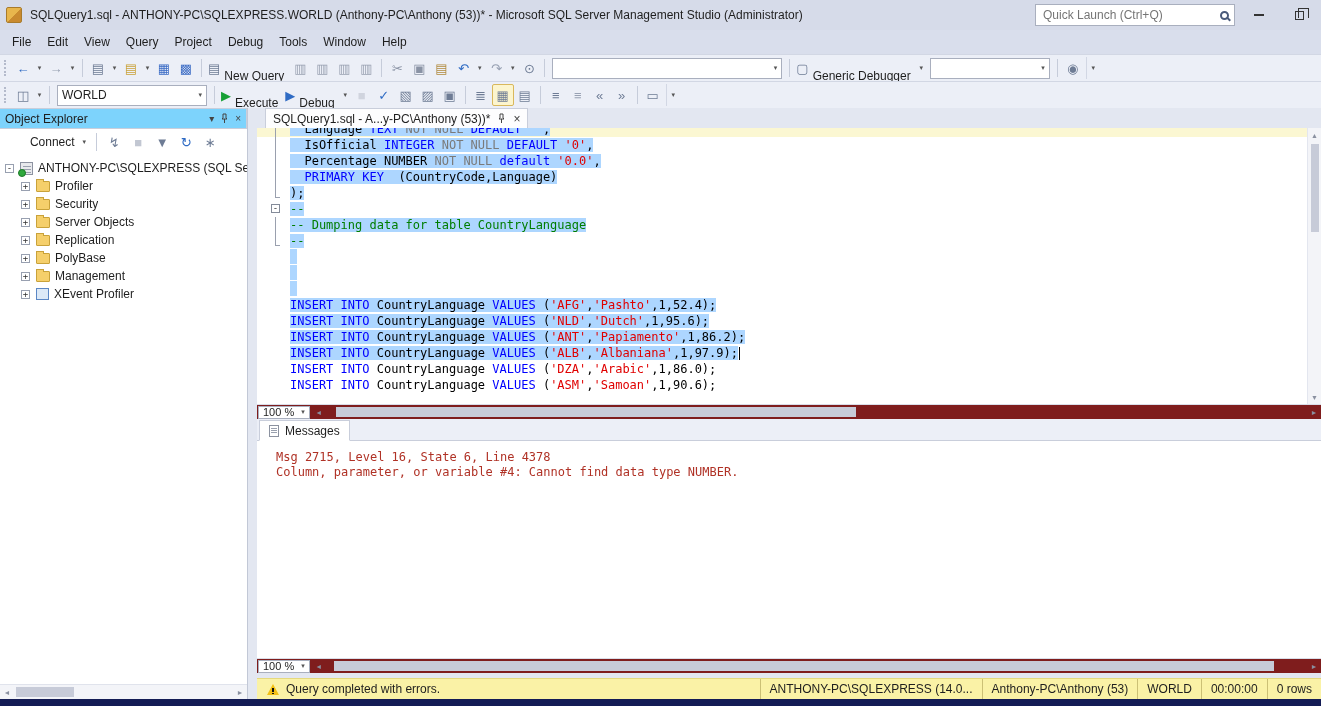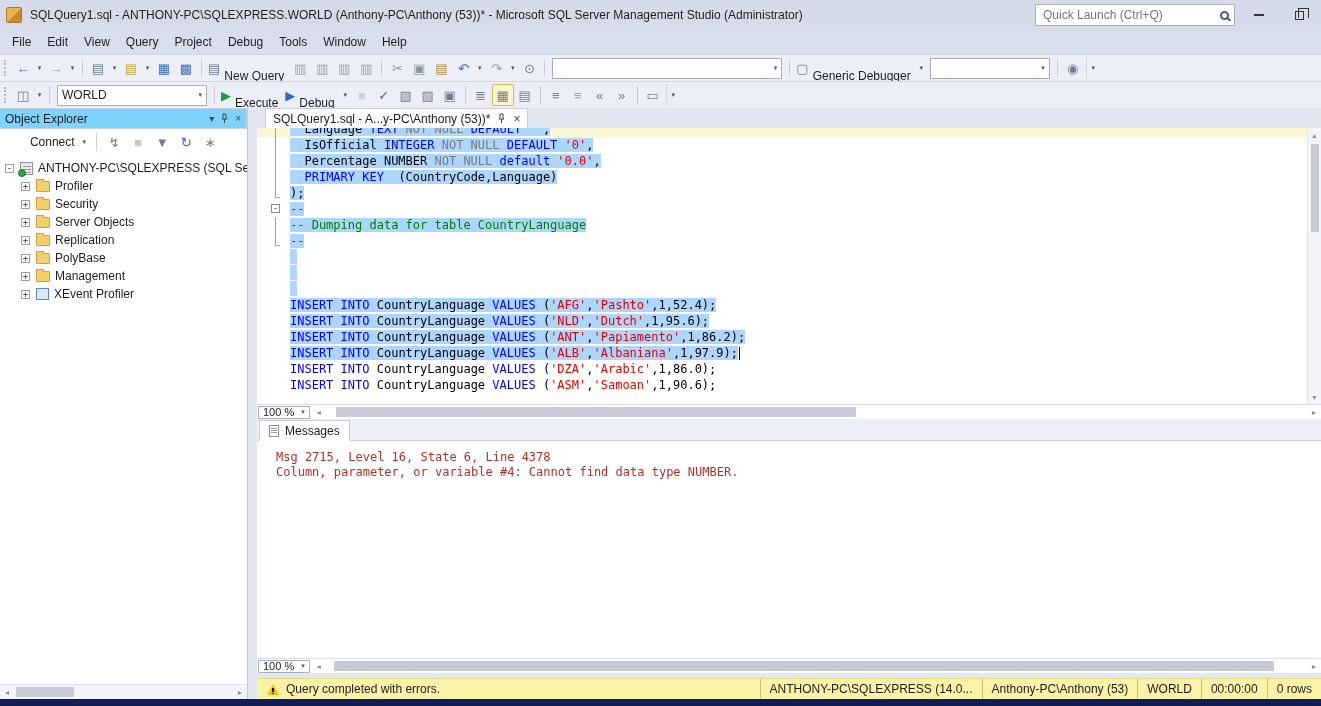--- a/index.html
+++ b/index.html
@@ -93,21 +93,21 @@
   .caret-bar { display:inline-block; width:1px; height:13px; background:#000; vertical-align:text-bottom; margin-left:1px; }
   .fold-box { position:absolute; left:14px; top:3px; width:9px; height:9px; border:1px solid #848B99; background:#fff; color:#333; font-size:9px; line-height:7px; text-align:center; font-family:"DejaVu Sans Mono",monospace; }
   .fold-vline { position:absolute; left:18px; top:0; height:16px; border-left:1px solid #9AA0AE; }
   .fold-end-line .fold-vline { height:12px; }
   .fold-end-line::after { content:""; position:absolute; left:18px; top:12px; width:5px; border-bottom:1px solid #9AA0AE; }
   .vscroll { position:absolute; top:0; right:0; bottom:0; width:14px; background:#F3F4F8; border-left:1px solid #E3E6EF; display:flex; flex-direction:column; align-items:center; }
   .sb-arrow { font-size:7px; color:#8A90A0; width:14px; height:14px; display:flex; align-items:center; justify-content:center; flex:none; }
   .vthumb { width:8px; height:88px; background:#C7CBD8; margin-top:2px; flex:none; }
 
   
-  .hscroll-row { height:15px; background:#ffffff; border-top:1px solid #DADEE9; display:flex; align-items:center; flex:none; }
+  .hscroll-row { height:15px; background:#7f1d1d; border-top:1px solid #DADEE9; display:flex; align-items:center; flex:none; }
   .zoom-box { height:13px; margin:0 2px 0 1px; padding:0 4px; background:#fff; border:1px solid #A9AFBE; display:flex; align-items:center; gap:3px; font-size:11px; flex:none; }
   .htrack { flex:1; height:100%; position:relative; }
   .hthumb { position:absolute; top:2px; height:10px; background:#C7CBD8; }
 
   
   .results { flex:1; min-height:0; display:flex; flex-direction:column; background:#fff; }
   .res-tabstrip { height:22px; background:#ECEFF7; border-bottom:1px solid #C9CEDB; display:flex; align-items:flex-end; padding-left:2px; flex:none; }
   .res-tab { height:21px; background:#fff; border:1px solid #C9CEDB; border-bottom:1px solid #fff; margin-bottom:-1px; display:flex; align-items:center; gap:6px; padding:0 9px; }
   .msg-icon { width:10px; height:12px; background:#fff; border:1px solid #8C92A0; position:relative; }
   .msg-icon::before { content:""; position:absolute; left:1px; top:2px; width:6px; height:1px; background:#9AA0AE; box-shadow:0 2px 0 #9AA0AE, 0 4px 0 #9AA0AE; }

